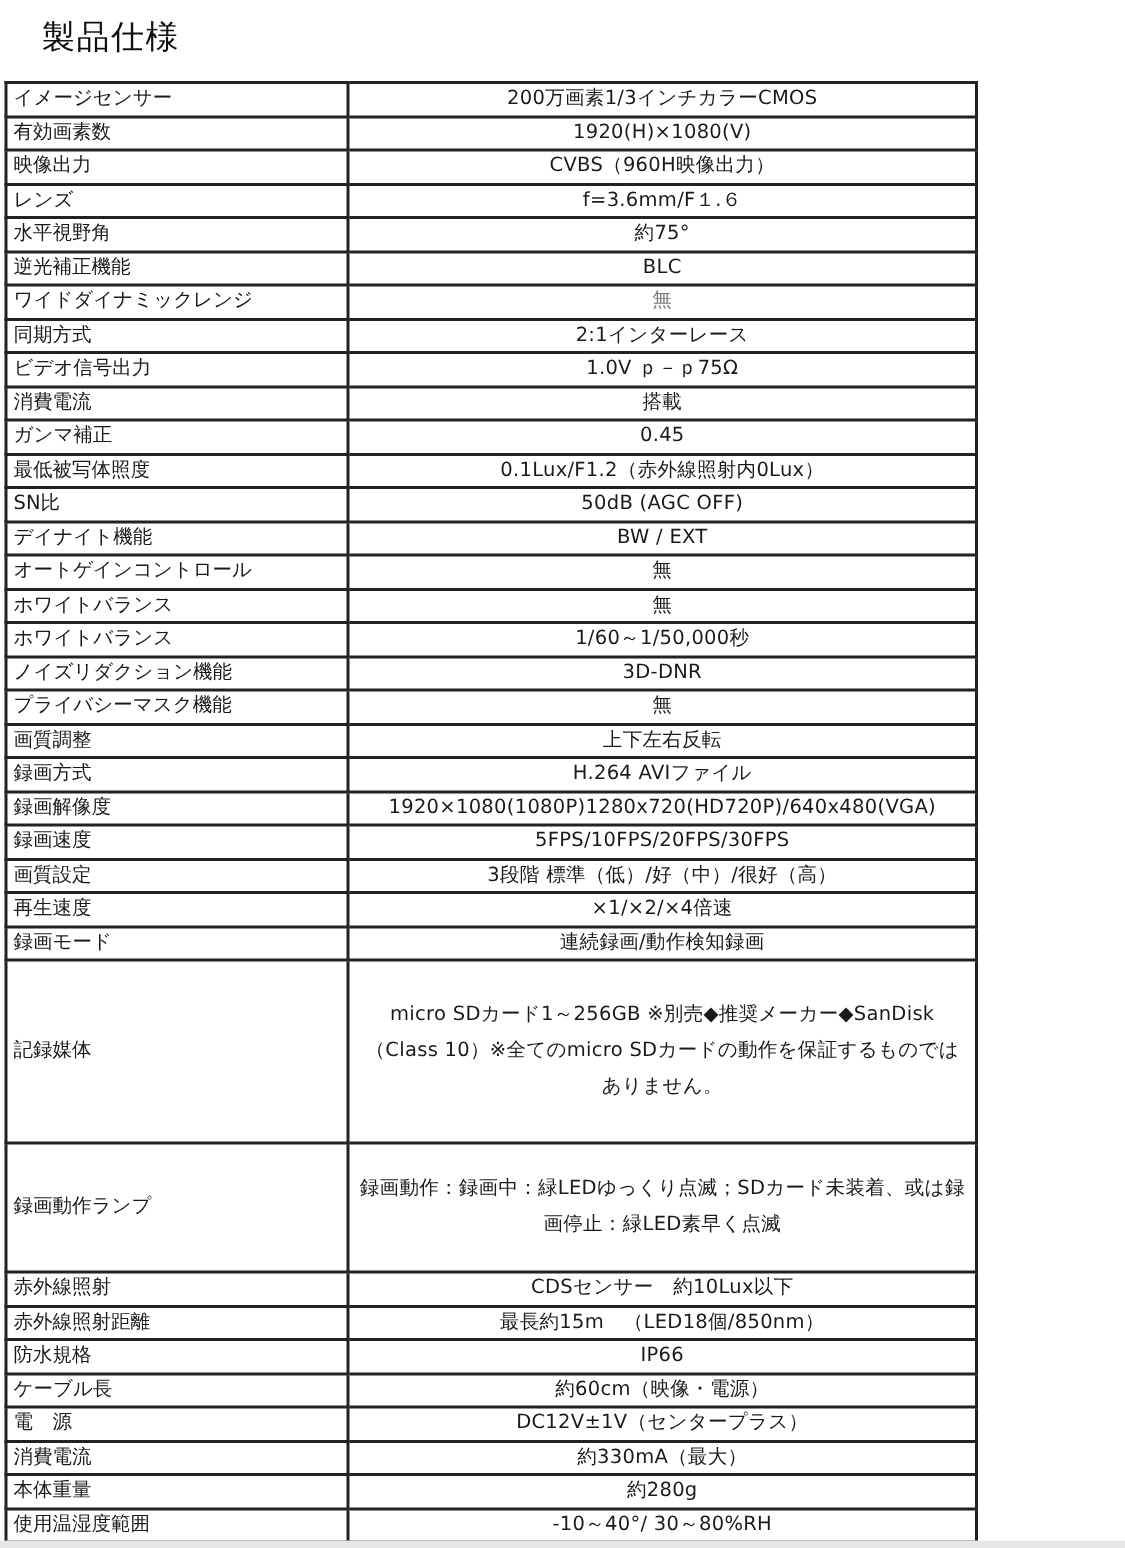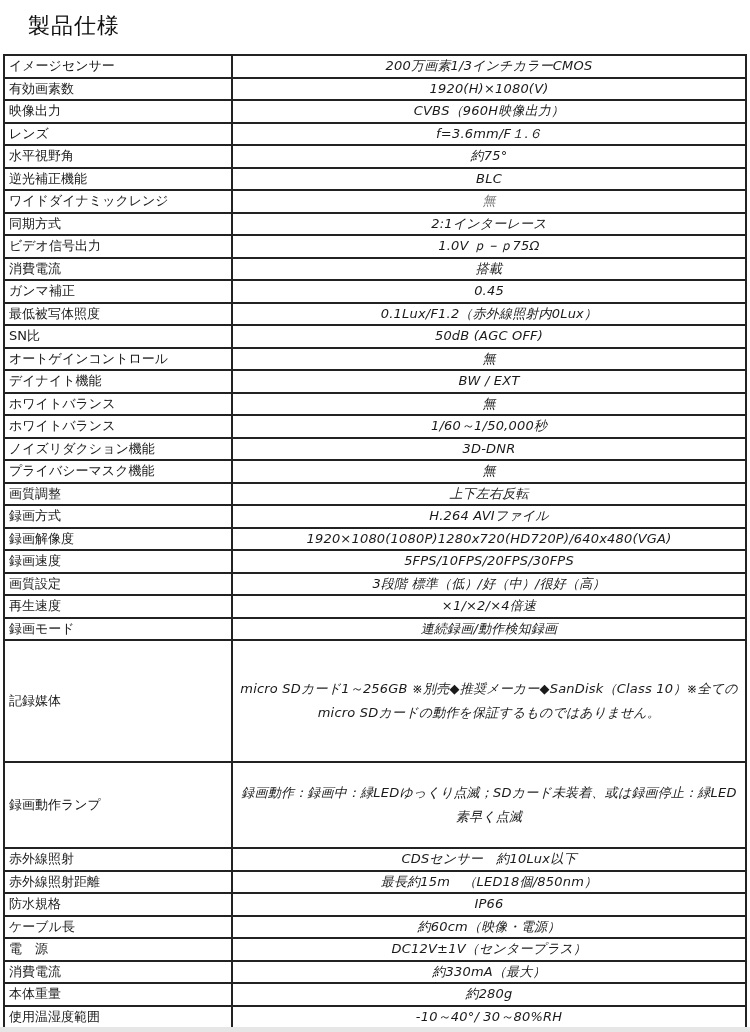--- a/index.html
+++ b/index.html
@@ -23,21 +23,21 @@
       font-weight: normal;
       letter-spacing: 1px;
       color: #111;
       margin: 0;
       line-height: 40px;
     }
     .spec-table {
       position: absolute;
       left: 3px;
       top: 54px;
-      width: 744px;
+      width: 649px;
       border-collapse: collapse;
       table-layout: fixed;
     }
     .spec-table td {
       border: 2px solid #222;
       padding: 0 4px;
       font-size: 13px;
       line-height: 18px;
       height: 20.5px;
       vertical-align: middle;
@@ -45,21 +45,20 @@
       white-space: nowrap;
     }
     .spec-table td.label {
       width: 218px;
       text-align: left;
       padding-left: 4px;
     }
     .spec-table td.value {
       text-align: center;
       letter-spacing: 0.2px;
-      font-style: italic;
     }
     .spec-table td.value.light {
       color: #777;
     }
     .spec-table td.value.multiline {
       white-space: normal;
       line-height: 24px;
       padding: 18px 4px;
     }
     .spec-table tr.tall-3 td {
@@ -130,26 +129,26 @@
       </tr>
     <tr>
         <td class="label">最低被写体照度</td>
         <td class="value">0.1Lux/F1.2（赤外線照射内0Lux）</td>
       </tr>
     <tr>
         <td class="label">SN比</td>
         <td class="value">50dB (AGC OFF)</td>
       </tr>
     <tr>
+        <td class="label">デイナイト機能</td>
+        <td class="value">BW / EXT</td>
+      </tr>
+    <tr>
         <td class="label">オートゲインコントロール</td>
         <td class="value">無</td>
-      </tr>
-    <tr>
-        <td class="label">デイナイト機能</td>
-        <td class="value">BW / EXT</td>
       </tr>
     <tr>
         <td class="label">ホワイトバランス</td>
         <td class="value">無</td>
       </tr>
     <tr>
         <td class="label">ホワイトバランス</td>
         <td class="value">1/60～1/50,000秒</td>
       </tr>
     <tr>

